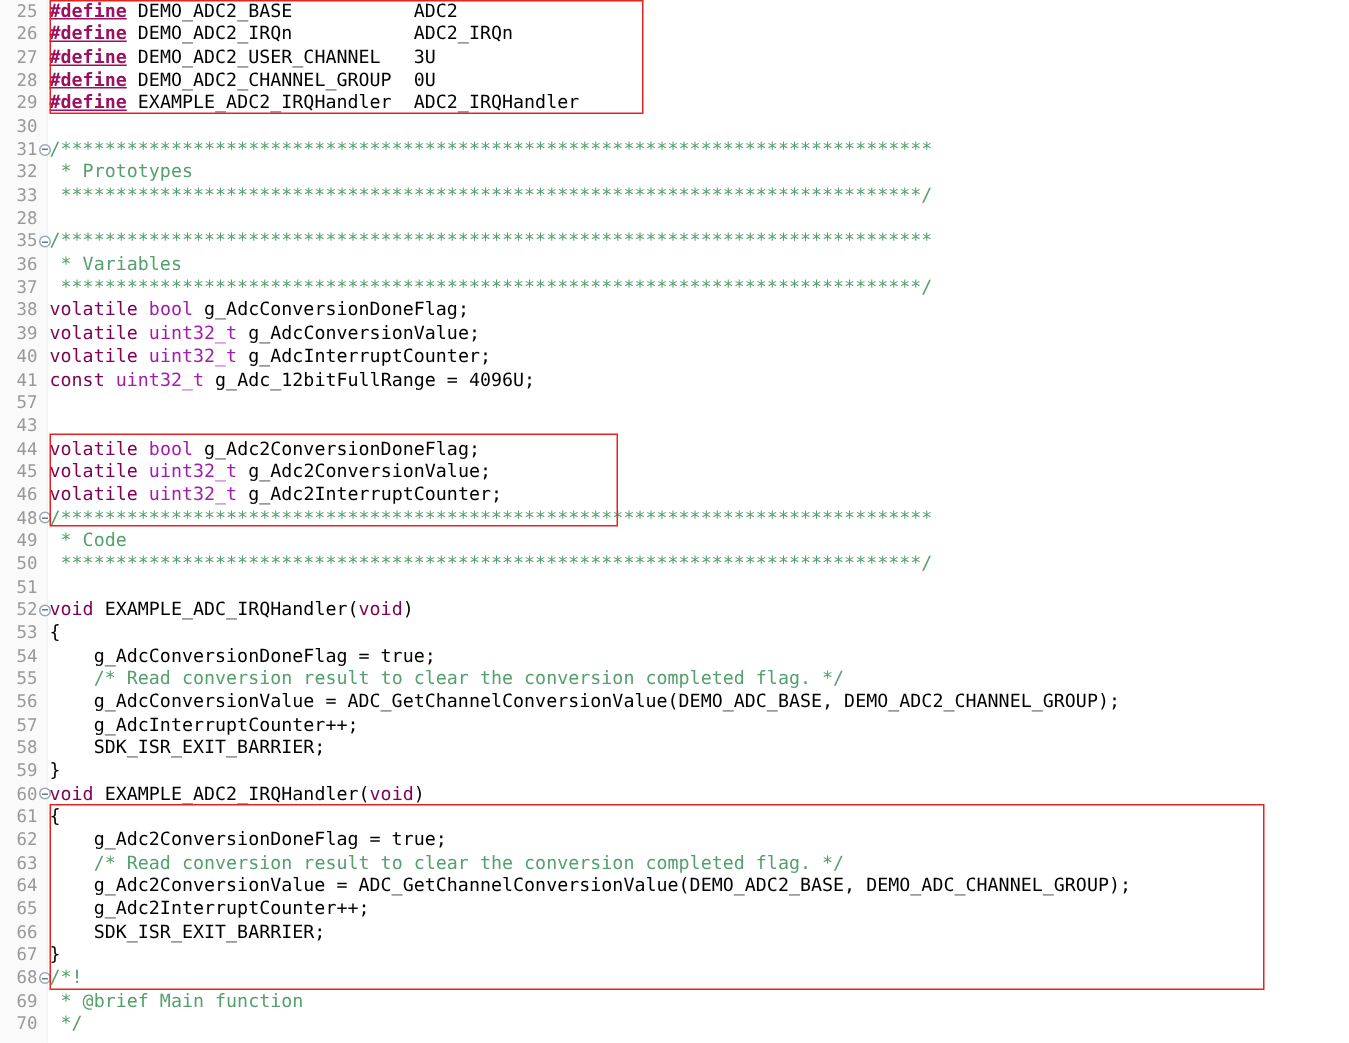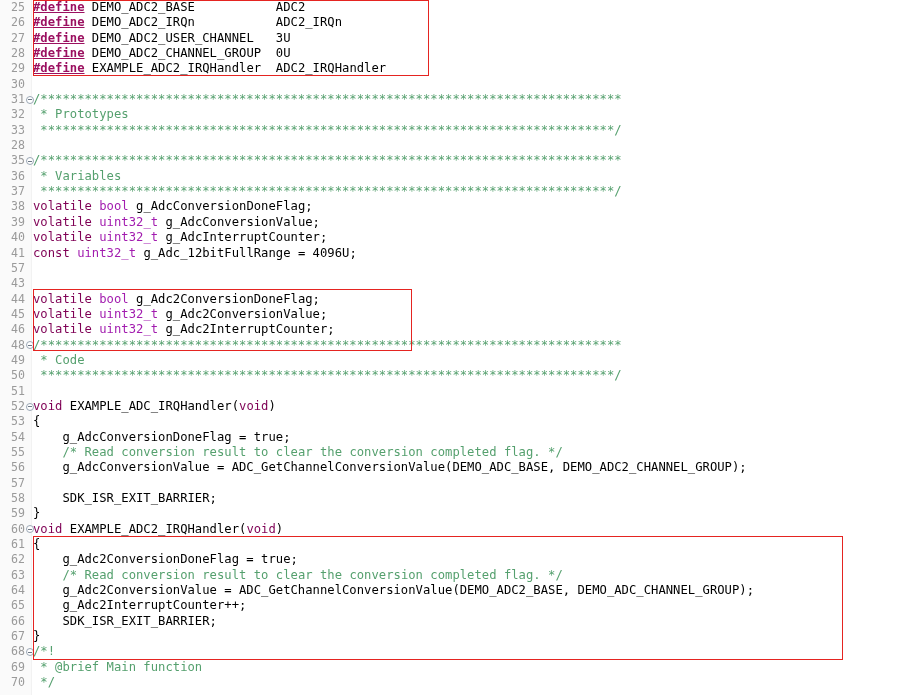--- a/index.html
+++ b/index.html
@@ -126,21 +126,21 @@
       <div class="line"><span class="lno">46</span><span class="txt"><span class="kw">volatile</span><span class="pln"> </span><span class="typ">uint32_t</span><span class="pln"> g_Adc2InterruptCounter;</span></span></div>
       <div class="line"><span class="lno">48</span><span class="fold"></span><span class="txt"><span class="cmt">/*******************************************************************************</span></span></div>
       <div class="line"><span class="lno">49</span><span class="txt"><span class="cmt"> * Code</span></span></div>
       <div class="line"><span class="lno">50</span><span class="txt"><span class="cmt"> ******************************************************************************/</span></span></div>
       <div class="line"><span class="lno">51</span><span class="txt"></span></div>
       <div class="line"><span class="lno">52</span><span class="fold"></span><span class="txt"><span class="kw">void</span><span class="pln"> EXAMPLE_ADC_IRQHandler(</span><span class="kw">void</span><span class="pln">)</span></span></div>
       <div class="line"><span class="lno">53</span><span class="txt"><span class="pln">{</span></span></div>
       <div class="line"><span class="lno">54</span><span class="txt"><span class="pln">    g_AdcConversionDoneFlag = true;</span></span></div>
       <div class="line"><span class="lno">55</span><span class="txt"><span class="pln">    </span><span class="cmt">/* Read conversion result to clear the conversion completed flag. */</span></span></div>
       <div class="line"><span class="lno">56</span><span class="txt"><span class="pln">    g_AdcConversionValue = ADC_GetChannelConversionValue(DEMO_ADC_BASE, DEMO_ADC2_CHANNEL_GROUP);</span></span></div>
-      <div class="line"><span class="lno">57</span></div>
+      <div class="line"><span class="lno">57</span><span class="txt"><span class="pln">    g_AdcInterruptCounter++;</span></span></div>
       <div class="line"><span class="lno">58</span><span class="txt"><span class="pln">    SDK_ISR_EXIT_BARRIER;</span></span></div>
       <div class="line"><span class="lno">59</span><span class="txt"><span class="pln">}</span></span></div>
       <div class="line"><span class="lno">60</span><span class="fold"></span><span class="txt"><span class="kw">void</span><span class="pln"> EXAMPLE_ADC2_IRQHandler(</span><span class="kw">void</span><span class="pln">)</span></span></div>
       <div class="line"><span class="lno">61</span><span class="txt"><span class="pln">{</span></span></div>
       <div class="line"><span class="lno">62</span><span class="txt"><span class="pln">    g_Adc2ConversionDoneFlag = true;</span></span></div>
       <div class="line"><span class="lno">63</span><span class="txt"><span class="pln">    </span><span class="cmt">/* Read conversion result to clear the conversion completed flag. */</span></span></div>
       <div class="line"><span class="lno">64</span><span class="txt"><span class="pln">    g_Adc2ConversionValue = ADC_GetChannelConversionValue(DEMO_ADC2_BASE, DEMO_ADC_CHANNEL_GROUP);</span></span></div>
       <div class="line"><span class="lno">65</span><span class="txt"><span class="pln">    g_Adc2InterruptCounter++;</span></span></div>
       <div class="line"><span class="lno">66</span><span class="txt"><span class="pln">    SDK_ISR_EXIT_BARRIER;</span></span></div>
       <div class="line"><span class="lno">67</span><span class="txt"><span class="pln">}</span></span></div>

